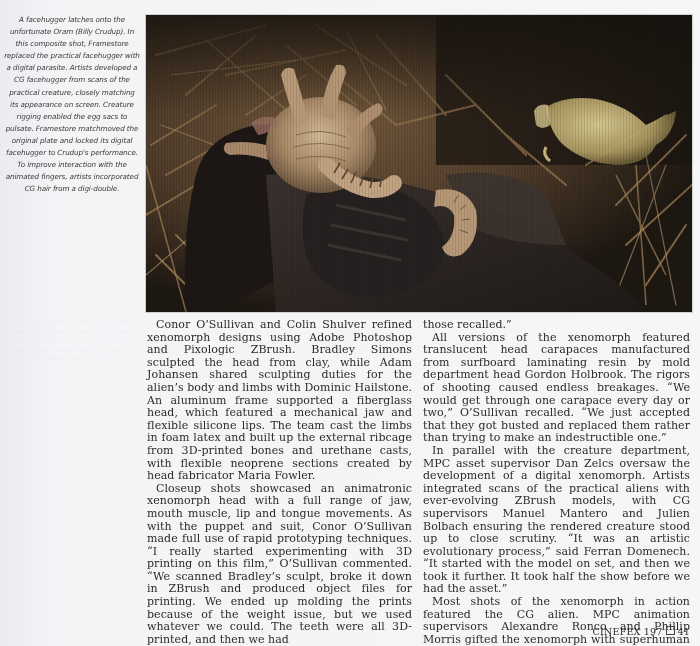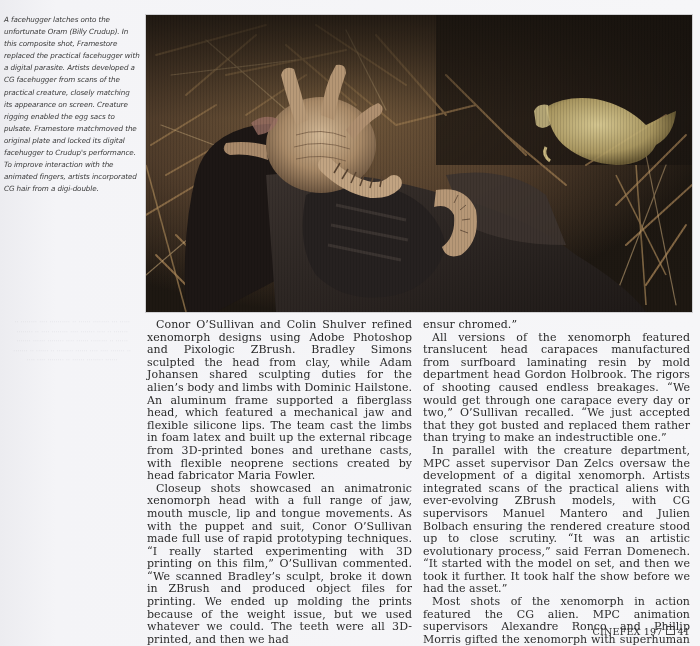--- a/index.html
+++ b/index.html
@@ -10,21 +10,21 @@
     font-family: "DejaVu Serif", serif;
     color: #262626;
   }
   .page { position: absolute; inset: 0; background: linear-gradient(90deg, #ececf0 0%, #f4f4f7 8%, #f6f6f8 100%); }
 
   
   .caption {
     position: absolute; left: 4px; top: 14px; width: 136px;
     font-family: "DejaVu Sans", sans-serif; font-style: italic;
     font-size: 7.2px; line-height: 12.1px; color: #3a3a3a;
-    letter-spacing: -0.1px;
+    text-align: center; letter-spacing: -0.1px;
   }
   .ghost {
     position: absolute; left: 12px; top: 318px; width: 120px;
     font-family: "DejaVu Sans", sans-serif; font-style: italic;
     font-size: 6.5px; line-height: 9.6px; color: rgba(120,120,140,0.13);
     text-align: center;
   }
 
   
   .photo {
@@ -196,21 +196,21 @@
     </svg>
     <div class="scan-lines"></div>
   </div>
 
   <div class="col col-left">
     <p>Conor O’Sullivan and Colin Shulver refined xeno­morph designs using Adobe Photoshop and Pixologic ZBrush. Bradley Simons sculpted the head from clay, while Adam Johansen shared sculpting duties for the alien’s body and limbs with Dominic Hailstone. An alu­minum frame supported a fiberglass head, which fea­tured a mechanical jaw and flexible silicone lips. The team cast the limbs in foam latex and built up the ex­ternal ribcage from 3D-printed bones and urethane casts, with flexible neoprene sections created by head fabricator Maria Fowler.</p>
     <p>Closeup shots showcased an animatronic xenomorph head with a full range of jaw, mouth muscle, lip and tongue movements. As with the puppet and suit, Conor O’Sullivan made full use of rapid prototyping tech­niques. “I really started experimenting with 3D printing on this film,” O’Sullivan commented. “We scanned Brad­ley’s sculpt, broke it down in ZBrush and produced object files for printing. We ended up molding the prints because of the weight issue, but we used whatever we could. The teeth were all 3D-printed, and then we had</p>
   </div>
 
   <div class="col col-right">
-    <p class="cont">ensur chromed.”</p>
+    <p class="cont">those recalled.”</p>
     <p>All versions of the xenomorph featured translucent head carapaces manufactured from surfboard laminat­ing resin by mold department head Gordon Holbrook. The rigors of shooting caused endless breakages. “We would get through one carapace every day or two,” O’Sullivan recalled. “We just accepted that they got busted and replaced them rather than trying to make an indestructible one.”</p>
     <p>In parallel with the creature department, MPC asset supervisor Dan Zelcs oversaw the development of a digital xenomorph. Artists integrated scans of the prac­tical aliens with ever-evolving ZBrush models, with CG supervisors Manuel Mantero and Julien Bolbach ensur­ing the rendered creature stood up to close scrutiny. “It was an artistic evolutionary process,” said Ferran Dom­enech. “It started with the model on set, and then we took it further. It took half the show before we had the asset.”</p>
     <p>Most shots of the xenomorph in action featured the CG alien. MPC animation supervisors Alexandre Ronco and Phillip Morris gifted the xenomorph with super­human suppleness, combined with a tendency to attack with unnatural, explosive force. “We did kind of a chi­mera of insect and mammal,” Domenech remarked. “We studied the praying mantis for agility and speed,</p>
   </div>
 
   <div class="folio">
     <span>CINEFEX 197</span><span class="box"></span><span>41</span>
   </div>
 </div>
 

